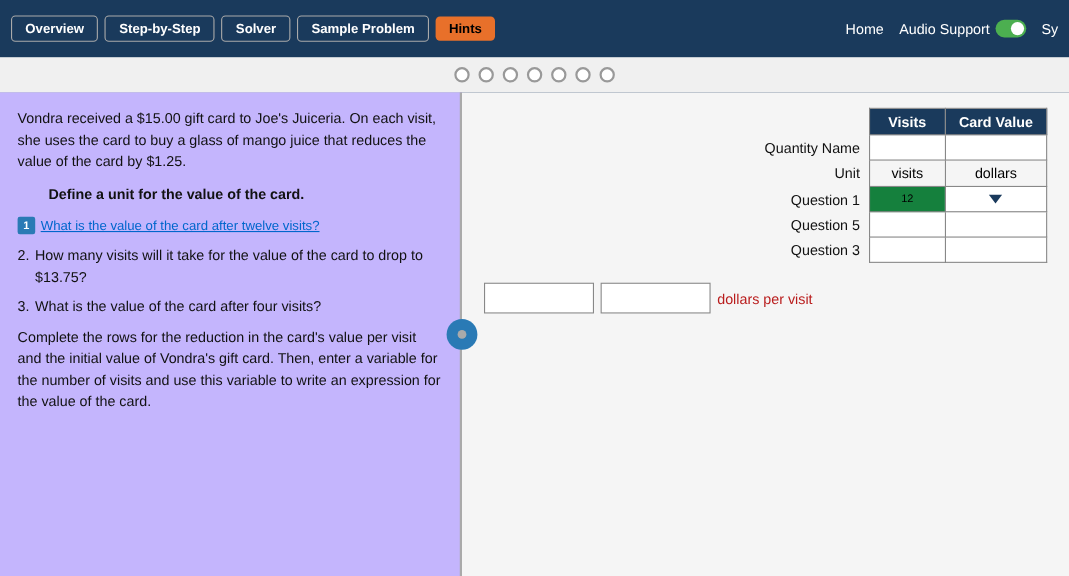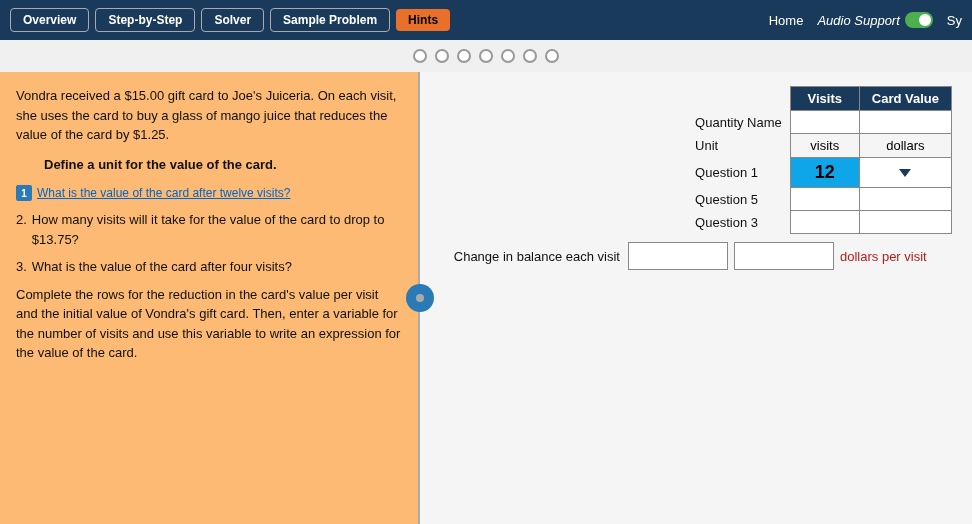--- a/index.html
+++ b/index.html
@@ -13,21 +13,21 @@
       flex-direction: column;
     }
 
     
     .top-nav {
       background: #1a3a5c;
       display: flex;
       align-items: center;
       padding: 6px 10px;
       gap: 6px;
-      height: 40px;
+      height: 52px;
     }
     .nav-btn {
       padding: 4px 12px;
       border-radius: 4px;
       font-size: 12px;
       font-weight: bold;
       cursor: pointer;
       border: none;
     }
     .nav-btn-outline {
@@ -44,21 +44,20 @@
       display: flex;
       align-items: center;
       gap: 14px;
       color: white;
       font-size: 13px;
     }
     .audio-toggle {
       display: flex;
       align-items: center;
       gap: 5px;
-      font-style: italic;
     }
     .toggle-circle {
       width: 28px;
       height: 16px;
       background: #4CAF50;
       border-radius: 8px;
       position: relative;
     }
     .toggle-circle::after {
       content: '';
@@ -93,21 +92,21 @@
     .main-content {
       display: flex;
       flex: 1;
       background: #f5f5f5;
     }
 
     
     .left-panel {
       width: 420px;
       padding: 14px 16px;
-      background: #fdba74;
+      background: #c4b5fd;
       border-right: 2px solid #aaa;
       font-size: 13px;
       color: #111;
       line-height: 1.5;
     }
     .left-panel p {
       margin-bottom: 10px;
     }
     .define-label {
       font-weight: bold;
@@ -147,57 +146,58 @@
       font-size: 13px;
       color: #111;
     }
 
     
     .right-panel {
       flex: 1;
       padding: 14px 20px;
       display: flex;
       flex-direction: column;
+      gap: 10px;
       position: relative;
     }
 
     
     .qty-table {
       border-collapse: collapse;
       margin-left: auto;
       margin-right: 0;
     }
     .qty-table-wrapper {
       display: flex;
       justify-content: center;
     }
     .qty-table th, .qty-table td {
       border: 1px solid #888;
       padding: 4px 12px;
       font-size: 13px;
       text-align: center;
     }
     .qty-table .row-label {
-      text-align: left;
+      text-align: right;
       border: none;
       font-size: 13px;
       padding-right: 8px;
       font-weight: normal;
       background: transparent;
       color: #111;
     }
     .qty-table th {
       background: #1a3a5c;
       color: white;
       font-weight: bold;
     }
     .qty-table .q1-cell {
-      background: #0ea5e9;
-      font-weight: bold;
-      font-size: 18px;
+      background: #15803d;
+      font-weight: normal;
+      font-size: 10px;
     }
     .qty-table .input-cell {
       background: white;
       padding: 2px 4px;
     }
     .qty-table .input-cell input {
       width: 60px;
       border: none;
       outline: none;
       font-size: 13px;
@@ -376,21 +376,20 @@
             <td class="input-cell"><input type="text" style=""></td>
             <td class="input-cell"><input type="text" style=""></td>
           </tr>
         </tbody>
       </table>
     </div>
 
     <div class="bottom-rows">
 
       <div class="bottom-row">
-        <span class="bottom-row-label">Change in balance each visit</span>
         <div class="bottom-input-group">
           <input class="bottom-input" type="text" style="">
           <input class="bottom-input" type="text" style="">
           <span class="unit-label">dollars per visit</span>
         </div>
       </div>
 
 
 
     </div>

